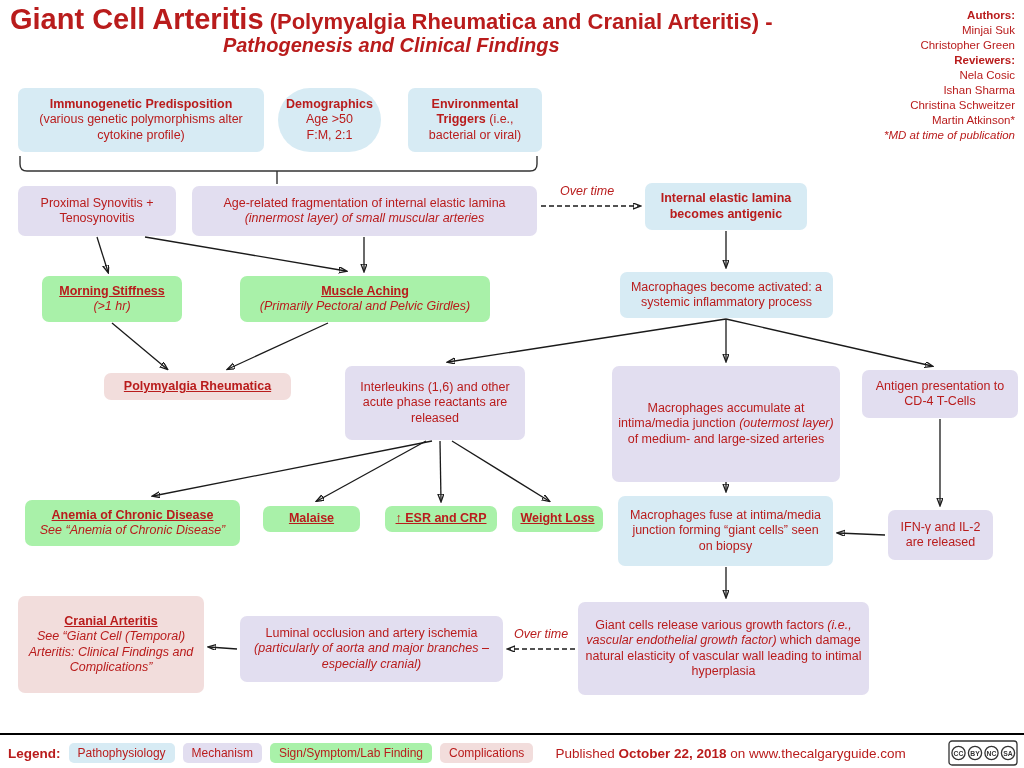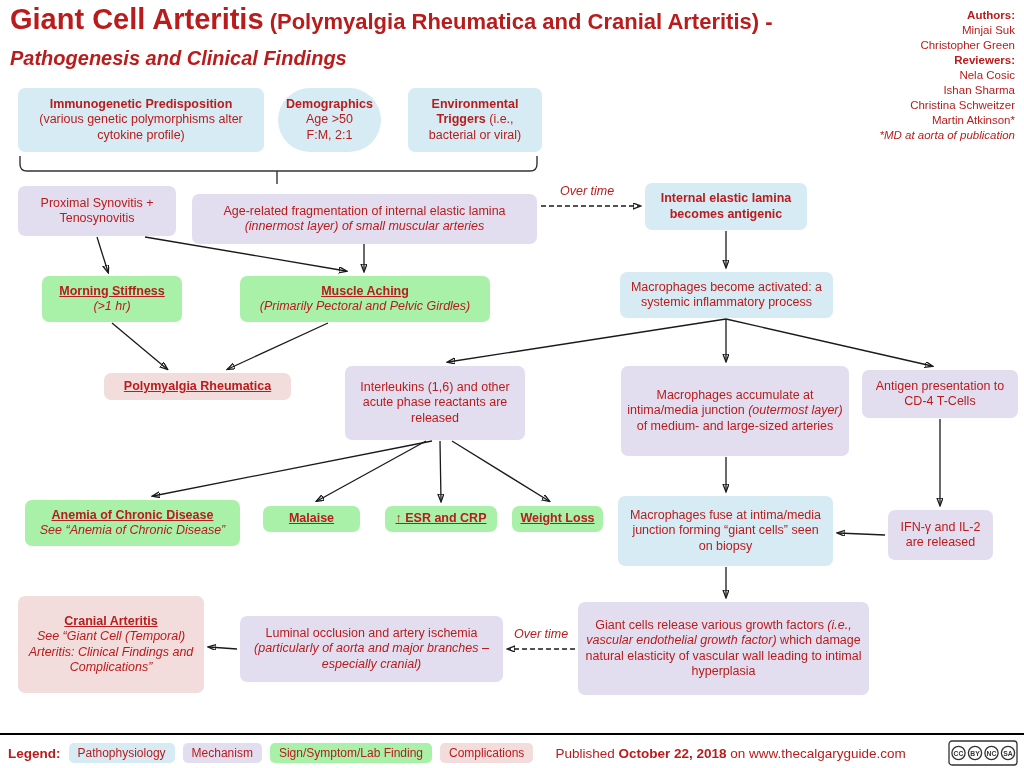--- a/index.html
+++ b/index.html
@@ -7,21 +7,21 @@
          font-family:"Liberation Sans", sans-serif;color:#b91c1c;}
   .bt{font-weight:bold;}
   .it{font-style:italic;}
   .ut{font-weight:bold;text-decoration:underline;}
   .ln{display:block;}
 
   
   .titlebox{position:absolute;left:10px;top:4px;max-width:880px;line-height:1.08;}
   .t1a{font-size:29px;font-weight:bold;}
   .t1b{font-size:22px;font-weight:bold;}
-  .t2{font-size:20px;font-weight:bold;font-style:italic;margin-top:13px;}
+  .t2{font-size:20px;font-weight:bold;font-style:italic;margin-top:0;text-align:center;}
 
   
   .authors{position:absolute;right:9px;top:8px;text-align:right;font-size:11.5px;line-height:1.3;}
 
   
   .box{position:absolute;border-radius:7px;box-sizing:border-box;display:flex;flex-direction:column;
        align-items:center;justify-content:center;text-align:center;font-size:12.5px;line-height:1.22;
        padding:2px 6px;z-index:2;}
   .patho{background:#d7ebf4;}
   .mech{background:#e2def0;}
@@ -56,21 +56,21 @@
 
   <div class="authors">
     <span class="ln bt">Authors:</span>
     <span class="ln">Minjai Suk</span>
     <span class="ln">Christopher Green</span>
     <span class="ln bt">Reviewers:</span>
     <span class="ln">Nela Cosic</span>
     <span class="ln">Ishan Sharma</span>
     <span class="ln">Christina Schweitzer</span>
     <span class="ln">Martin Atkinson*</span>
-    <span class="ln it">*MD at aorta of publication</span>
+    <span class="ln it">*MD at time of publication</span>
   </div>
 
   <svg id="wires" width="1024" height="768" viewBox="0 0 1024 768">
     <defs>
       <marker id="ah" markerWidth="9" markerHeight="8" refX="7" refY="3" orient="auto" markerUnits="userSpaceOnUse">
         <path d="M0 0 L8 3 L0 6 Z" fill="#1a1a1a" stroke="none"></path>
       </marker>
     </defs>
     <g>
       <path class="bracket" d="M20 156 V164 Q20 171 27 171 H530 Q537 171 537 164 V156"></path>
@@ -112,21 +112,21 @@
     <span class="ln">Age &gt;50</span>
     <span class="ln">F:M, 2:1</span>
   </div>
   <div class="box patho" style="left:408px;top:88px;width:134px;height:64px;">
     <div class="ln"><span class="bt">Environmental Triggers</span> <span>(i.e., bacterial or viral)</span></div>
   </div>
 
   <div class="box mech" style="left:18px;top:186px;width:158px;height:50px;">
     <span class="ln">Proximal Synovitis + Tenosynovitis</span>
   </div>
-  <div class="box mech" style="left:192px;top:194px;width:345px;height:50px;">
+  <div class="box mech" style="left:192px;top:186px;width:345px;height:50px;">
     <span class="ln">Age-related fragmentation of internal elastic lamina</span>
     <span class="ln it">(innermost layer) of small muscular arteries</span>
   </div>
   <div class="box patho" style="left:645px;top:183px;width:162px;height:47px;font-weight:bold;">
     <span class="ln">Internal elastic lamina becomes antigenic</span>
   </div>
 
   <div class="box sign" style="left:42px;top:276px;width:140px;height:46px;">
     <span class="ln ut">Morning Stiffness</span>
     <span class="ln it">(&gt;1 hr)</span>
@@ -138,21 +138,21 @@
   <div class="box patho" style="left:620px;top:272px;width:213px;height:46px;">
     <span class="ln">Macrophages become activated: a systemic inflammatory process</span>
   </div>
 
   <div class="box comp" style="left:104px;top:373px;width:187px;height:27px;">
     <span class="ln ut">Polymyalgia Rheumatica</span>
   </div>
   <div class="box mech" style="left:345px;top:366px;width:180px;height:74px;">
     <span class="ln">Interleukins (1,6) and other acute phase reactants are released</span>
   </div>
-  <div class="box mech" style="left:612px;top:366px;width:228px;height:90px;margin-left:9px;">
+  <div class="box mech" style="left:612px;top:366px;width:228px;height:116px;">
     <div class="ln"><span>Macrophages accumulate at intima/media junction </span><span class="it">(outermost layer)</span><span> of medium- and large-sized arteries</span></div>
   </div>
   <div class="box mech" style="left:862px;top:370px;width:156px;height:48px;">
     <span class="ln">Antigen presentation to CD-4 T-Cells</span>
   </div>
 
   <div class="box sign" style="left:25px;top:500px;width:215px;height:46px;">
     <span class="ln ut">Anemia of Chronic Disease</span>
     <span class="ln it">See “Anemia of Chronic Disease”</span>
   </div>

